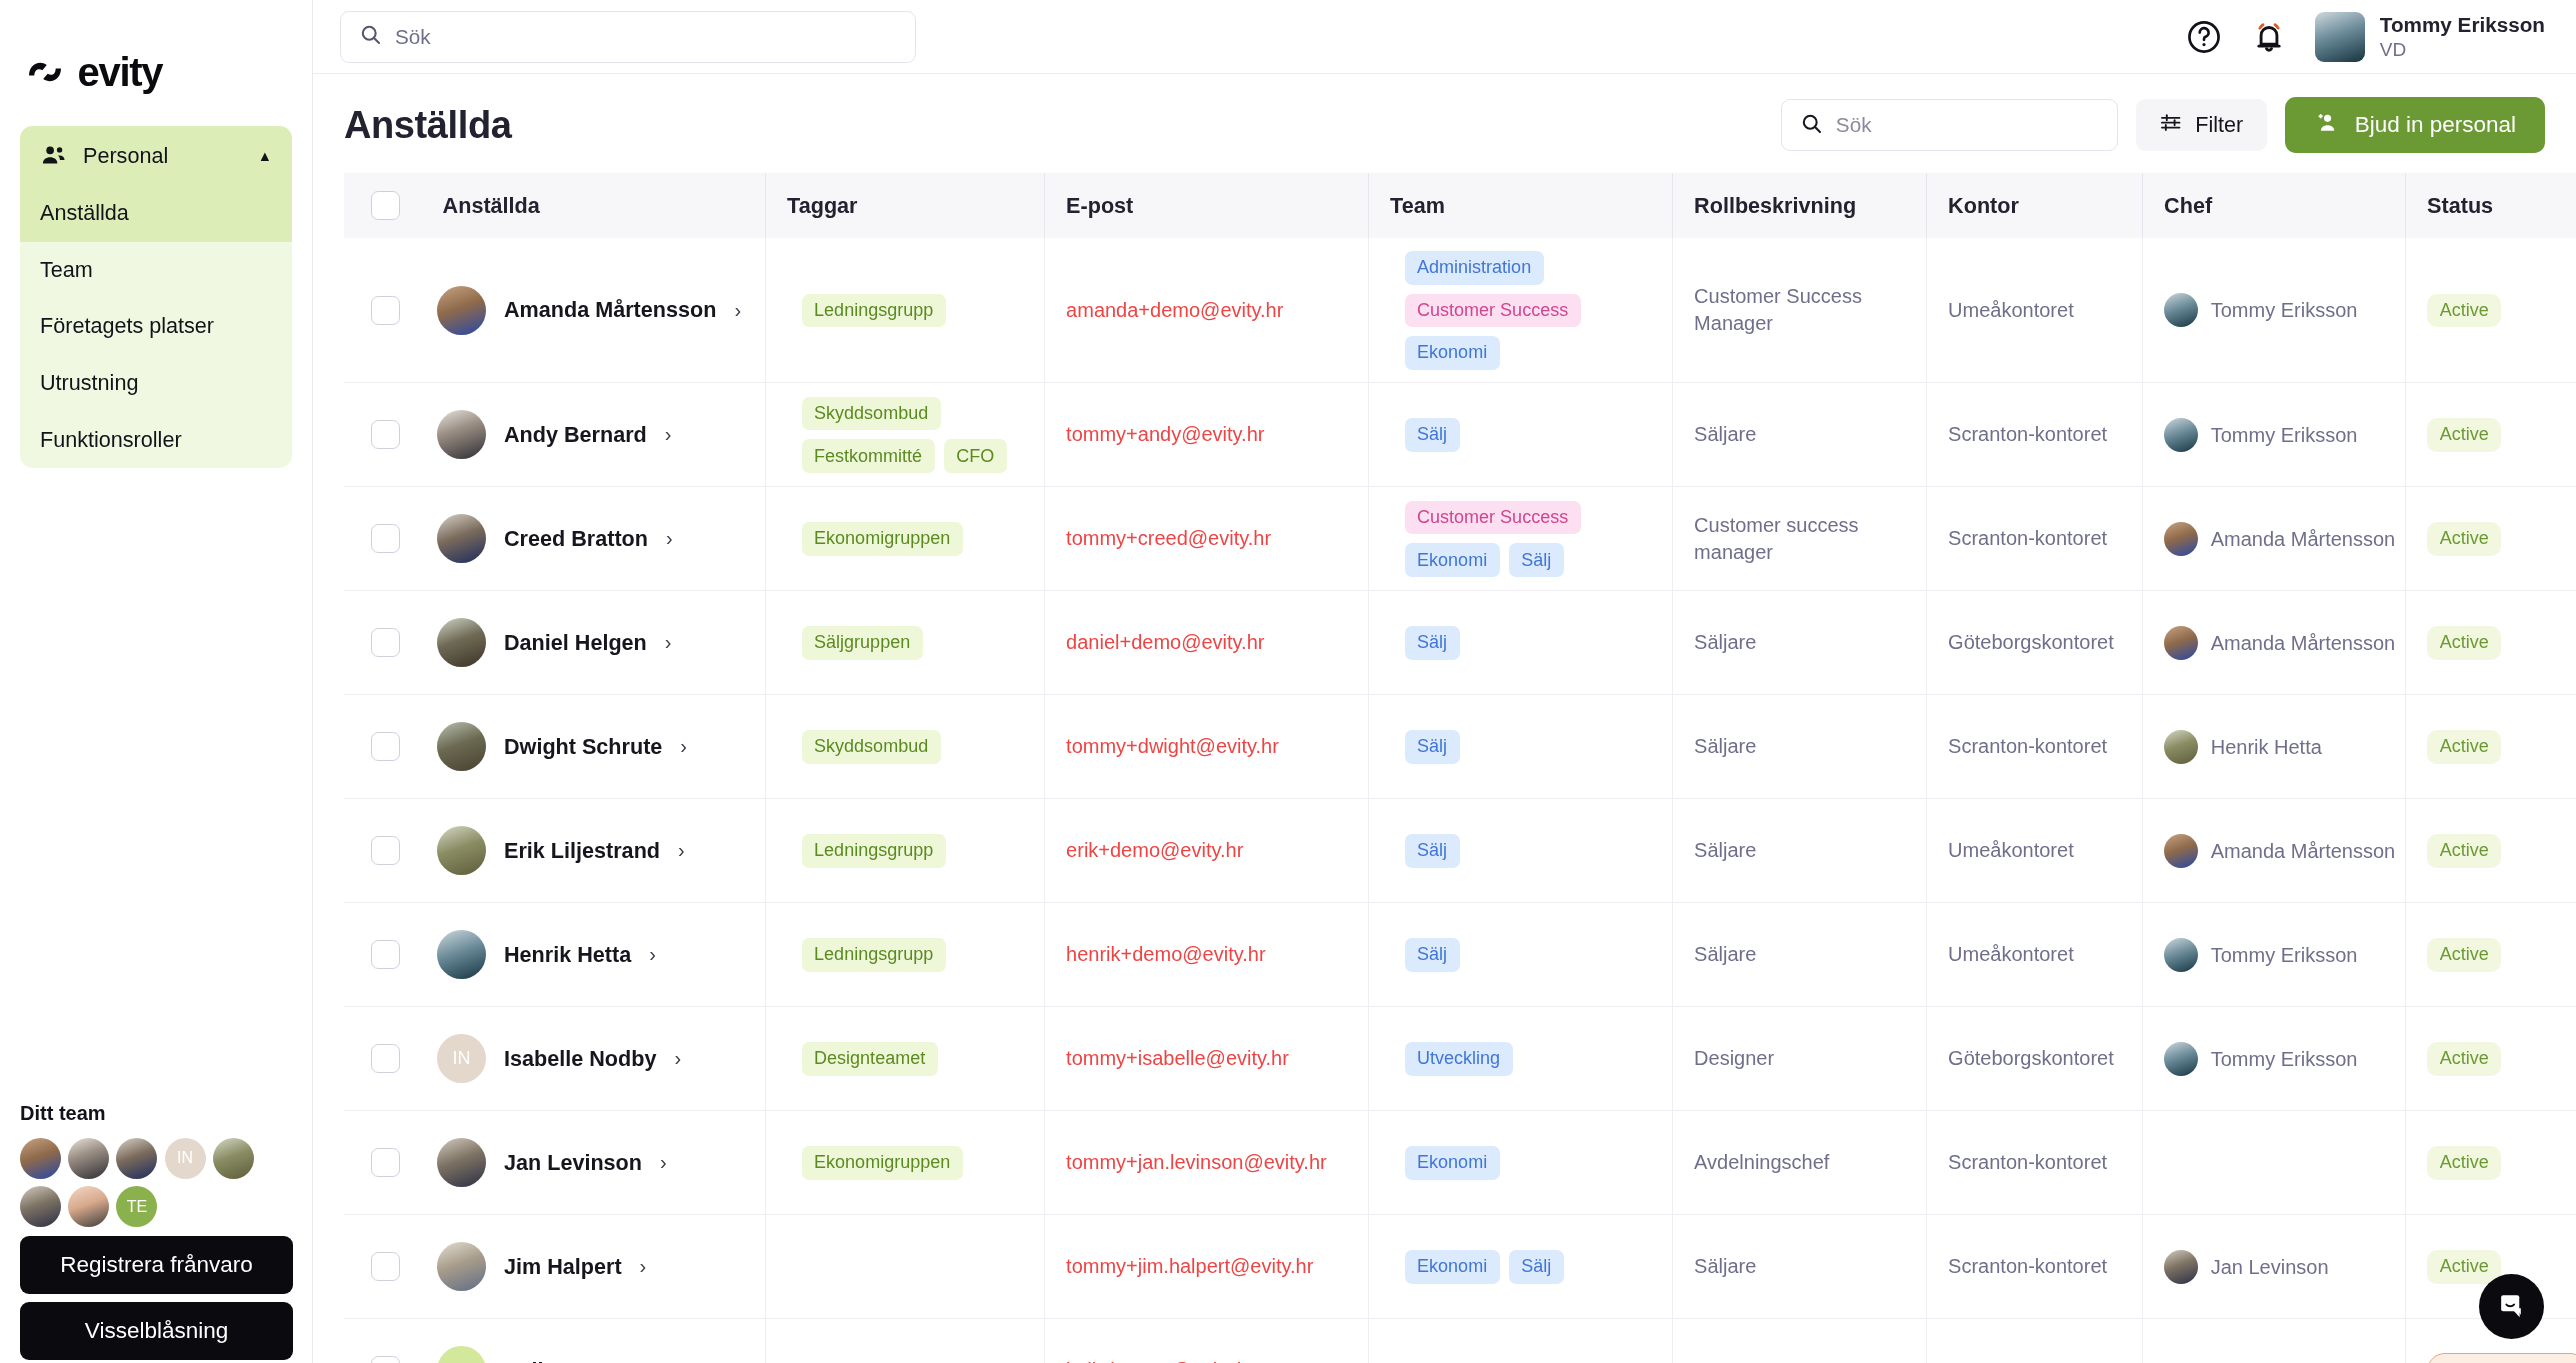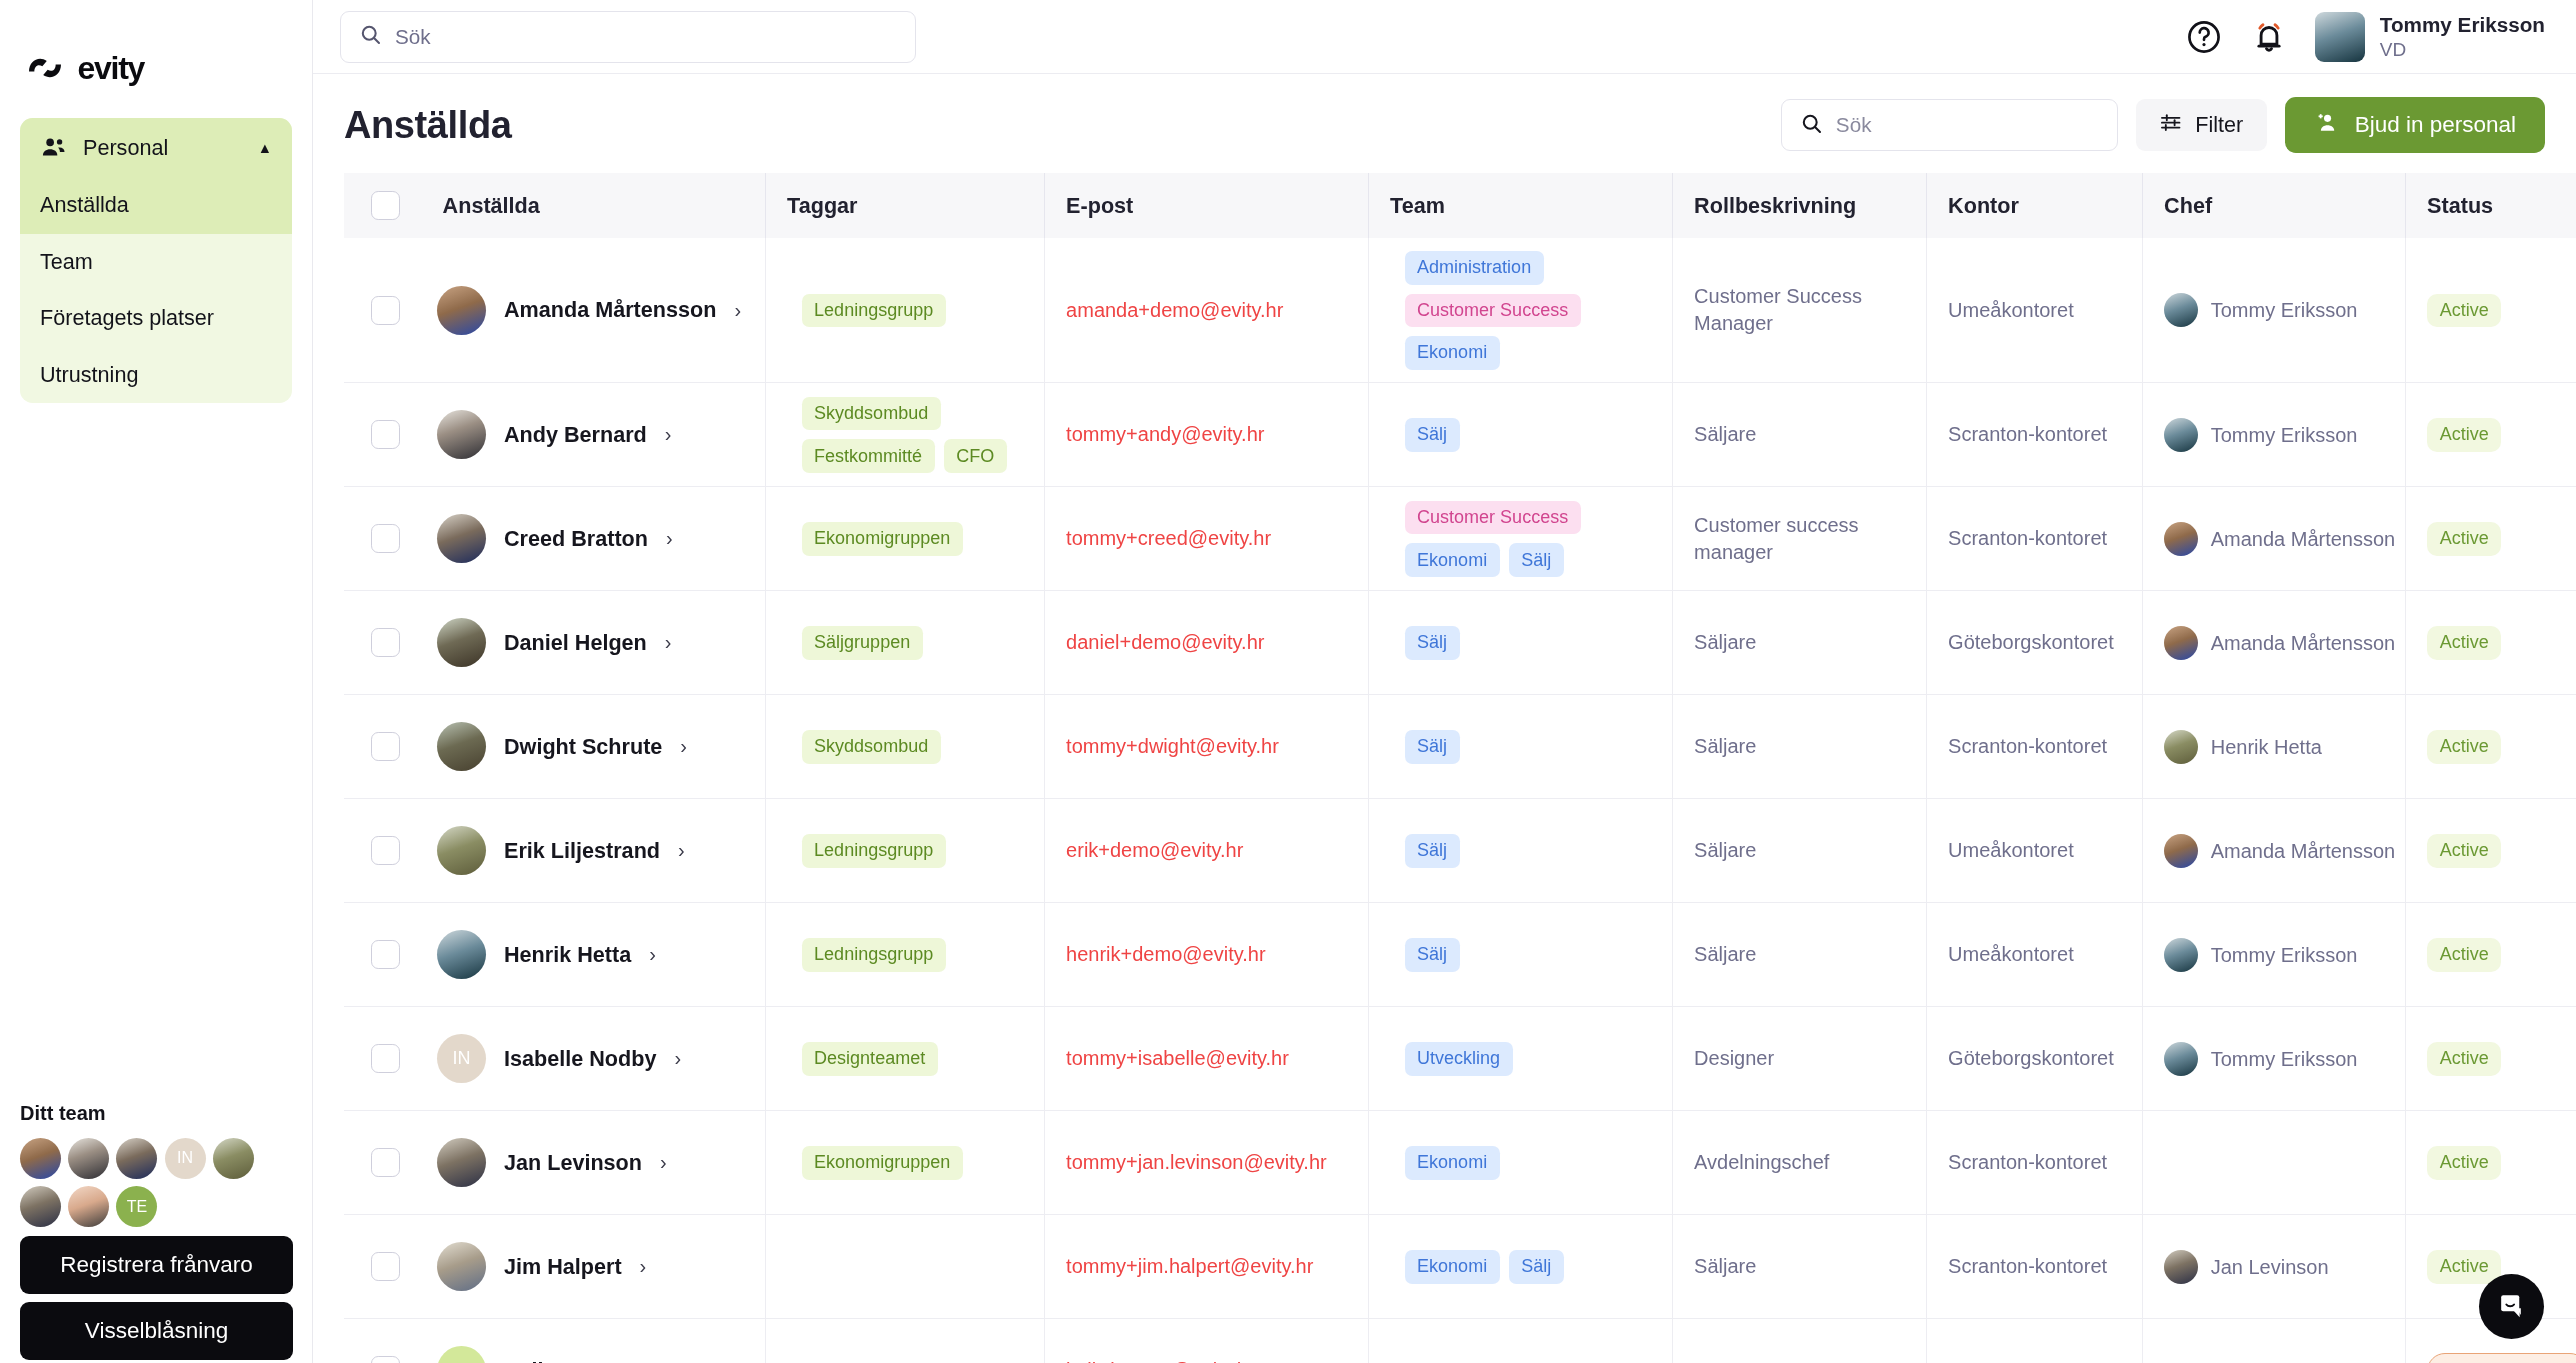--- a/index.html
+++ b/index.html
@@ -18,21 +18,21 @@
     border-right: 0.9px solid #e9e9ee;
     flex: 0 0 313px;
     position: relative;
   }
   .logo-wrap {
     padding: 52px 0 0 25px;
     display: flex; align-items: center; gap: 12.6px;
   }
   .logo-mark { width: 40px; height: 32px; }
   .logo-text {
-    font-size: 32px; font-weight: bold; color: #0b0b0f;
+    font-size: 40px; font-weight: bold; color: #0b0b0f;
     letter-spacing: -1.3px; line-height: 1;
   }
 
   .nav-group {
     margin: 34px 20px 0 20px;
     background: #f1f8e2;
     border-radius: 12.6px;
     overflow: hidden;
   }
   .nav-parent {
@@ -240,20 +240,23 @@
       <span>Anställda</span>
     </div>
     <div class="nav-child">
       <span>Team</span>
     </div>
     <div class="nav-child">
       <span>Företagets platser</span>
     </div>
     <div class="nav-child">
       <span>Utrustning</span>
+    </div>
+    <div class="nav-child">
+      <span>Funktionsroller</span>
     </div>
   </nav>
 
   <div class="team-block">
     <div class="team-title">Ditt team</div>
     <div class="avatars" id="team-avatars">
         <div class="av p1"></div>
         <div class="av p2"></div>
         <div class="av p3"></div>
         <div class="av init-in">IN</div>

